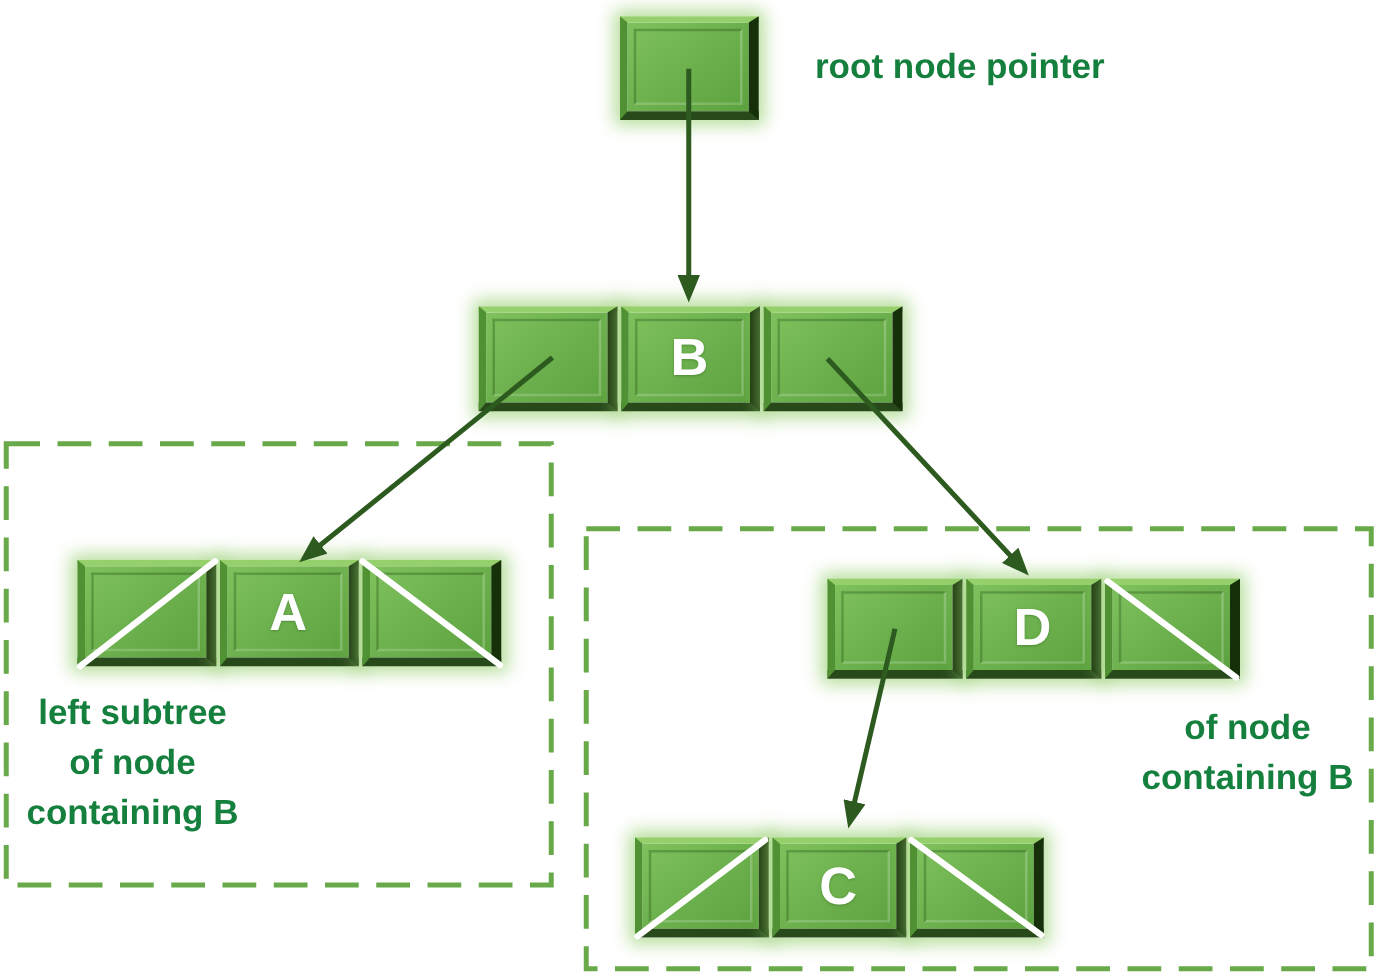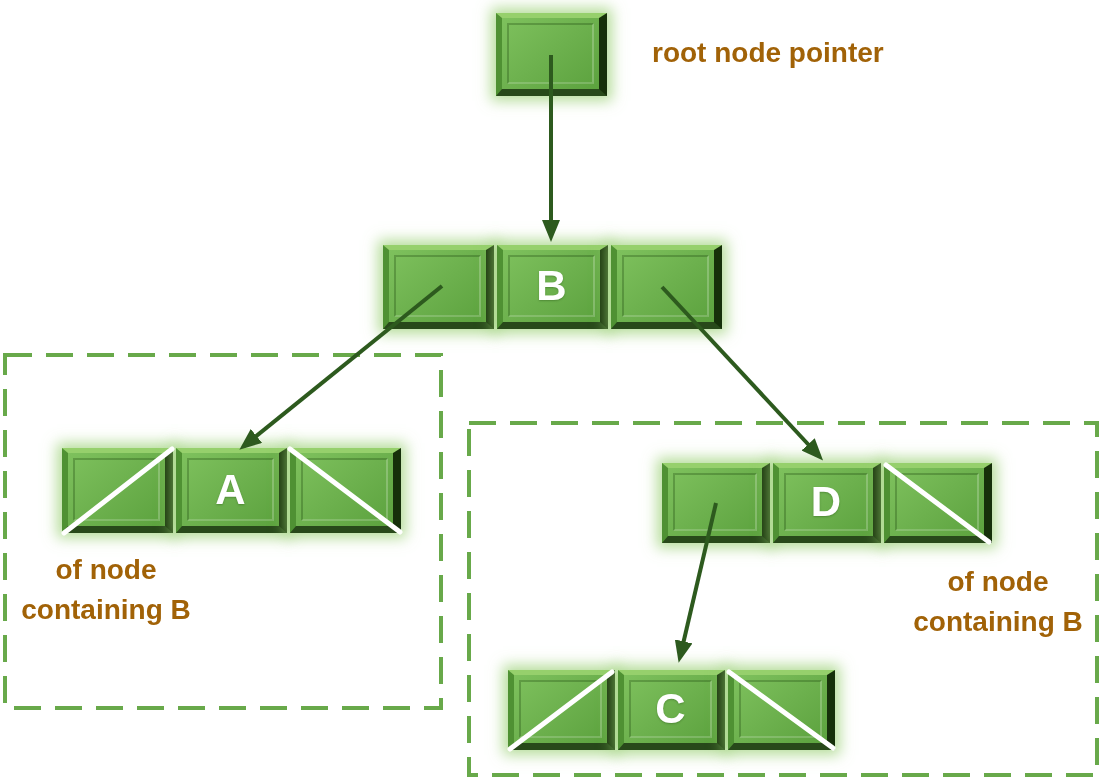--- a/index.html
+++ b/index.html
@@ -62,21 +62,21 @@
   #d-left  { left: 662px; top: 463px; width: 108px; height: 80px; }
   #d-mid   { left: 773px; top: 463px; width: 108px; height: 80px; }
   #d-right { left: 884px; top: 463px; width: 108px; height: 80px; }
   
   #c-left  { left: 508px; top: 670px; width: 107px; height: 80px; }
   #c-mid   { left: 618px; top: 670px; width: 107px; height: 80px; }
   #c-right { left: 728px; top: 670px; width: 107px; height: 80px; }
   
   .label {
     position: absolute;
-    color: #a16207;
+    color: #15803d;
     font-weight: bold;
     font-size: 28px;
     z-index: 2;
     white-space: nowrap;
   }
   #root-label {
     left: 652px; top: 38px;
     line-height: 30px;
   }
   .multiline {
@@ -159,20 +159,21 @@
   </div>
   <div class="cell" id="d-right"></div>
 
   <div class="cell" id="c-left"></div>
   <div class="cell value-cell" id="c-mid">
     <span class="node-letter">C</span>
   </div>
   <div class="cell" id="c-right"></div>
 
   <div class="label multiline" id="left-label">
+    <div>left subtree</div>
     <div>of node</div>
     <div>containing B</div>
   </div>
   <div class="label multiline" id="right-label">
     <div>of node</div>
     <div>containing B</div>
   </div>
 
 </div>
 

